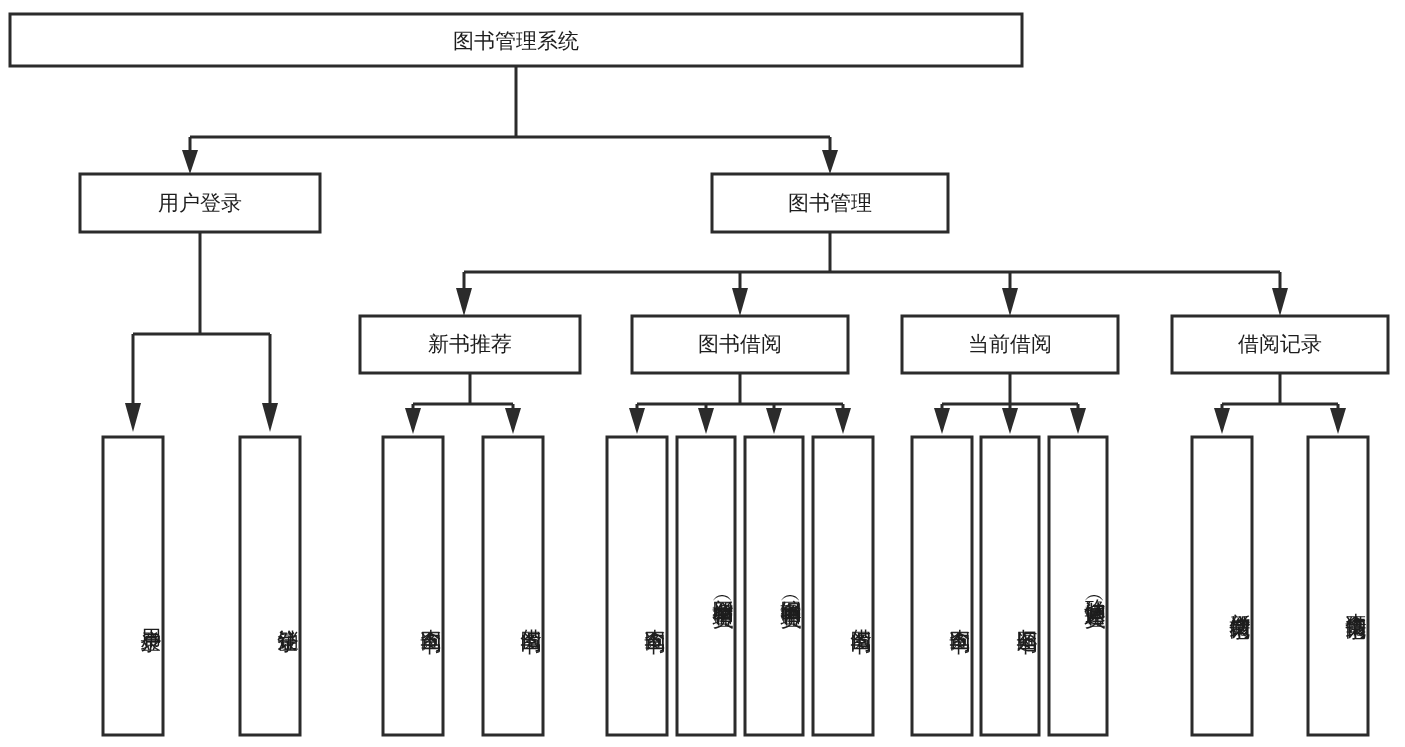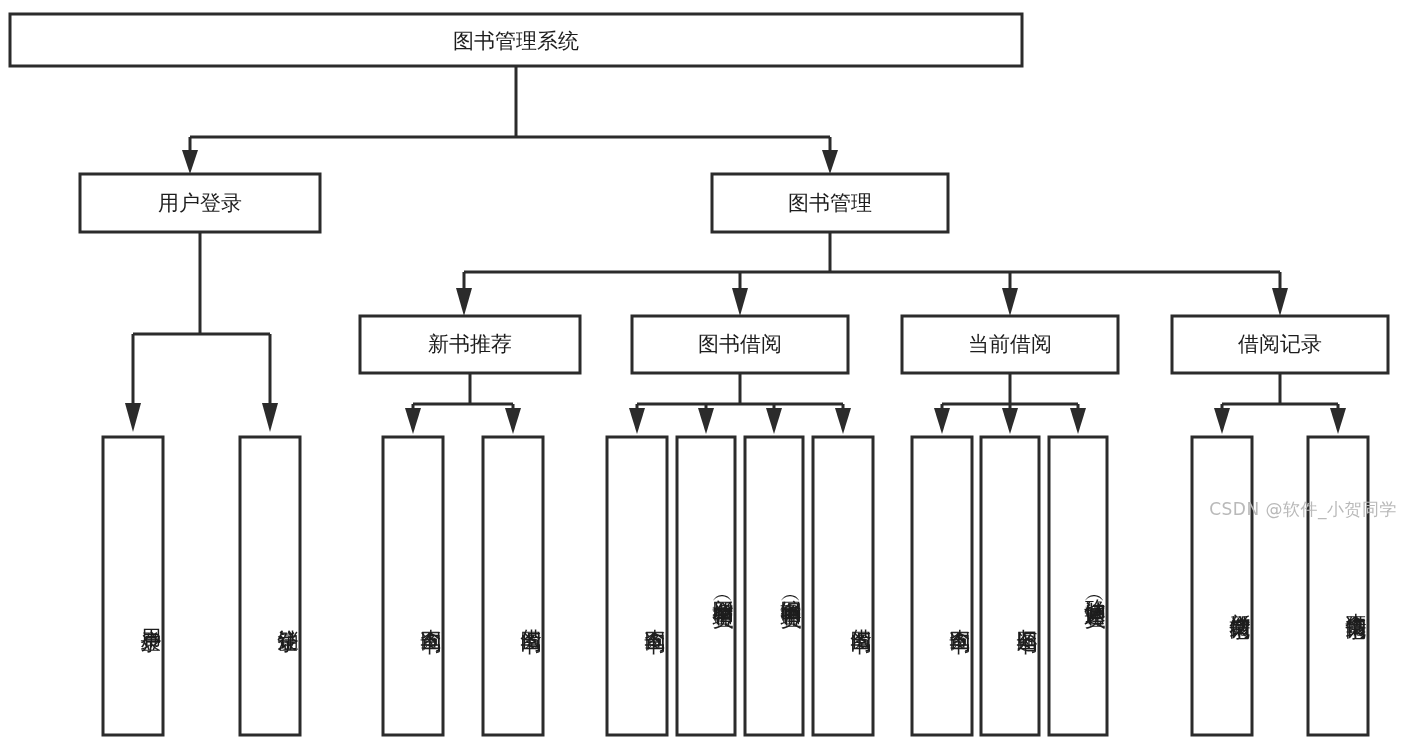--- a/index.html
+++ b/index.html
@@ -212,14 +212,13 @@
   <div class="node-label-v" style="left:745px; top:443px; width:58px; height:292px;">编辑图书（管理员）</div>
   <div class="node-label-v" style="left:813px; top:495px; width:60px; height:240px;">借阅图书</div>
 
   <div class="node-label-v" style="left:912px; top:495px; width:60px; height:240px;">查询图书</div>
   <div class="node-label-v" style="left:981px; top:495px; width:58px; height:240px;">归还图书</div>
   <div class="node-label-v" style="left:1049px; top:443px; width:58px; height:292px;">确认归还（管理员）</div>
 
   <div class="node-label-v" style="left:1192px; top:465px; width:60px; height:270px;">新增借阅记录</div>
   <div class="node-label-v" style="left:1308px; top:465px; width:60px; height:270px;">查询借阅记录</div>
 
-  <div class="watermark">CSDN @软件_小贺同学</div>
 </div>
 
 </body></html>

